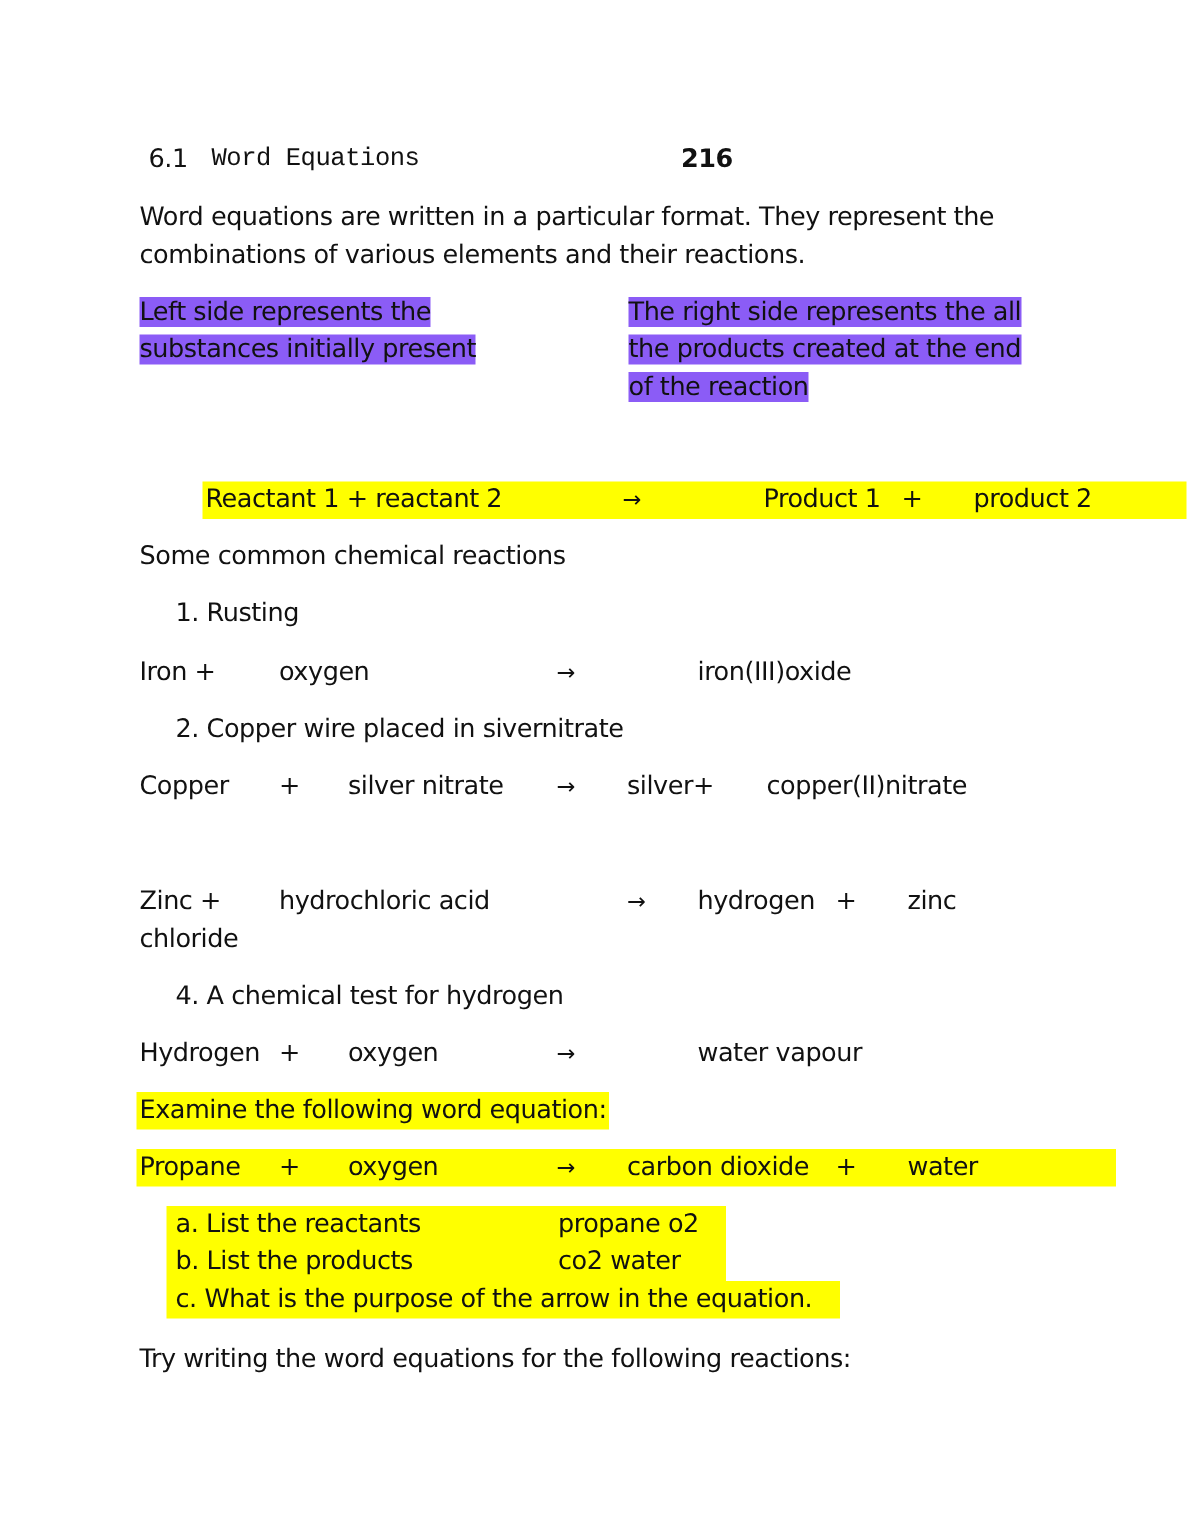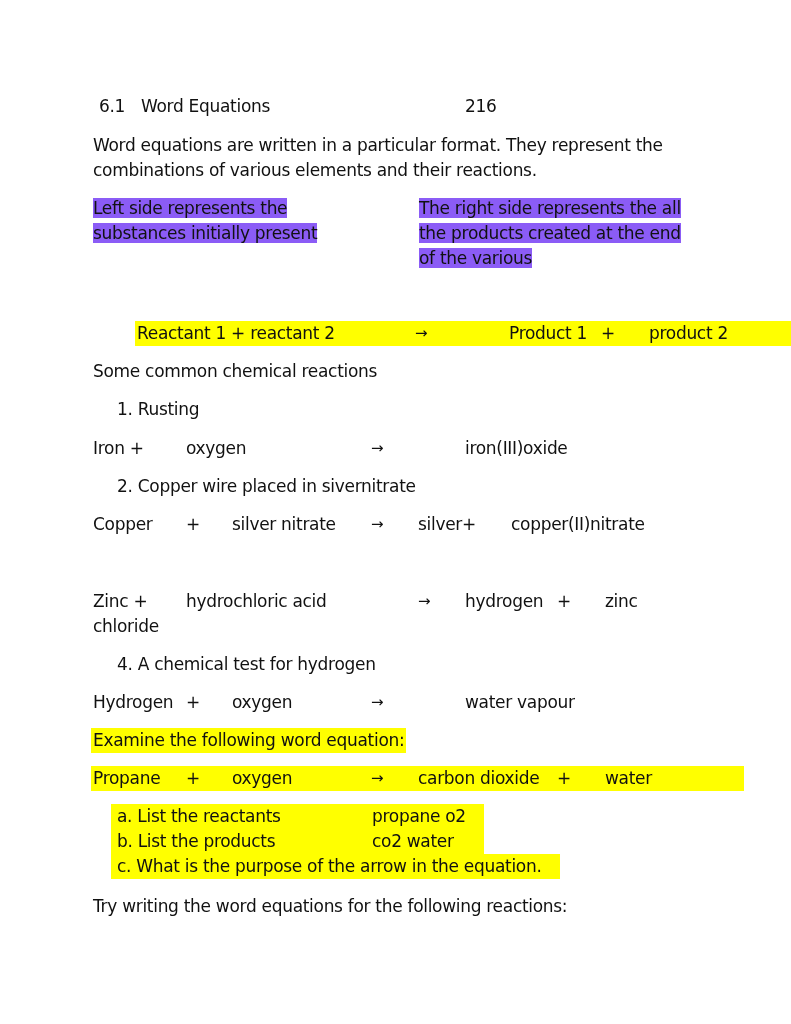--- a/index.html
+++ b/index.html
@@ -20,34 +20,34 @@
     .row.hlrow { background: #ffff00; }
     .row .c { position: absolute; top: 0; white-space: nowrap; }
     .arrow { font-size: 15px; }
   </style>
 </head>
 <body>
 
 <div class="page">
 
   <div class="t" style="left:99px; top:94px;">6.1</div>
-  <div class="t" style="left:141px; top:94px;">Word Equations</div>
-  <div class="t" style="left:465px; top:94px;">216</div>
+  <div class="t" style="left:141px; top:94px;font-family:Liberation Mono, monospace;">Word Equations</div>
+  <div class="t" style="left:454px; top:94px;font-weight:bold;">216</div>
 
   <div class="t" style="left:93px; top:133px;">Word equations are written in a particular format.  They represent the</div>
   <div class="t" style="left:93px; top:158px;">combinations of various elements and their reactions.</div>
 
   <div class="block" style="left:93px; top:196px;">
     <span class="ln"><span>Left side represents the</span></span>
     <span class="ln"><span>substances initially present</span></span>
   </div>
   <div class="block" style="left:419px; top:196px;">
     <span class="ln"><span>The right side represents the all</span></span>
     <span class="ln"><span>the products created at the end</span></span>
-    <span class="ln"><span>of the various</span></span>
+    <span class="ln"><span>of the reaction</span></span>
   </div>
 
   <div class="row hlrow" style="left:91px; top:321px; width:707px;margin-left:44px;">
     <span class="c" style="left:2px;">Reactant 1 + reactant 2</span>
     <span class="c arrow" style="left:280px;">→</span>
     <span class="c" style="left:374px;">Product 1</span>
     <span class="c" style="left:466px;">+</span>
     <span class="c" style="left:514px;">product 2</span>
   </div>
 

